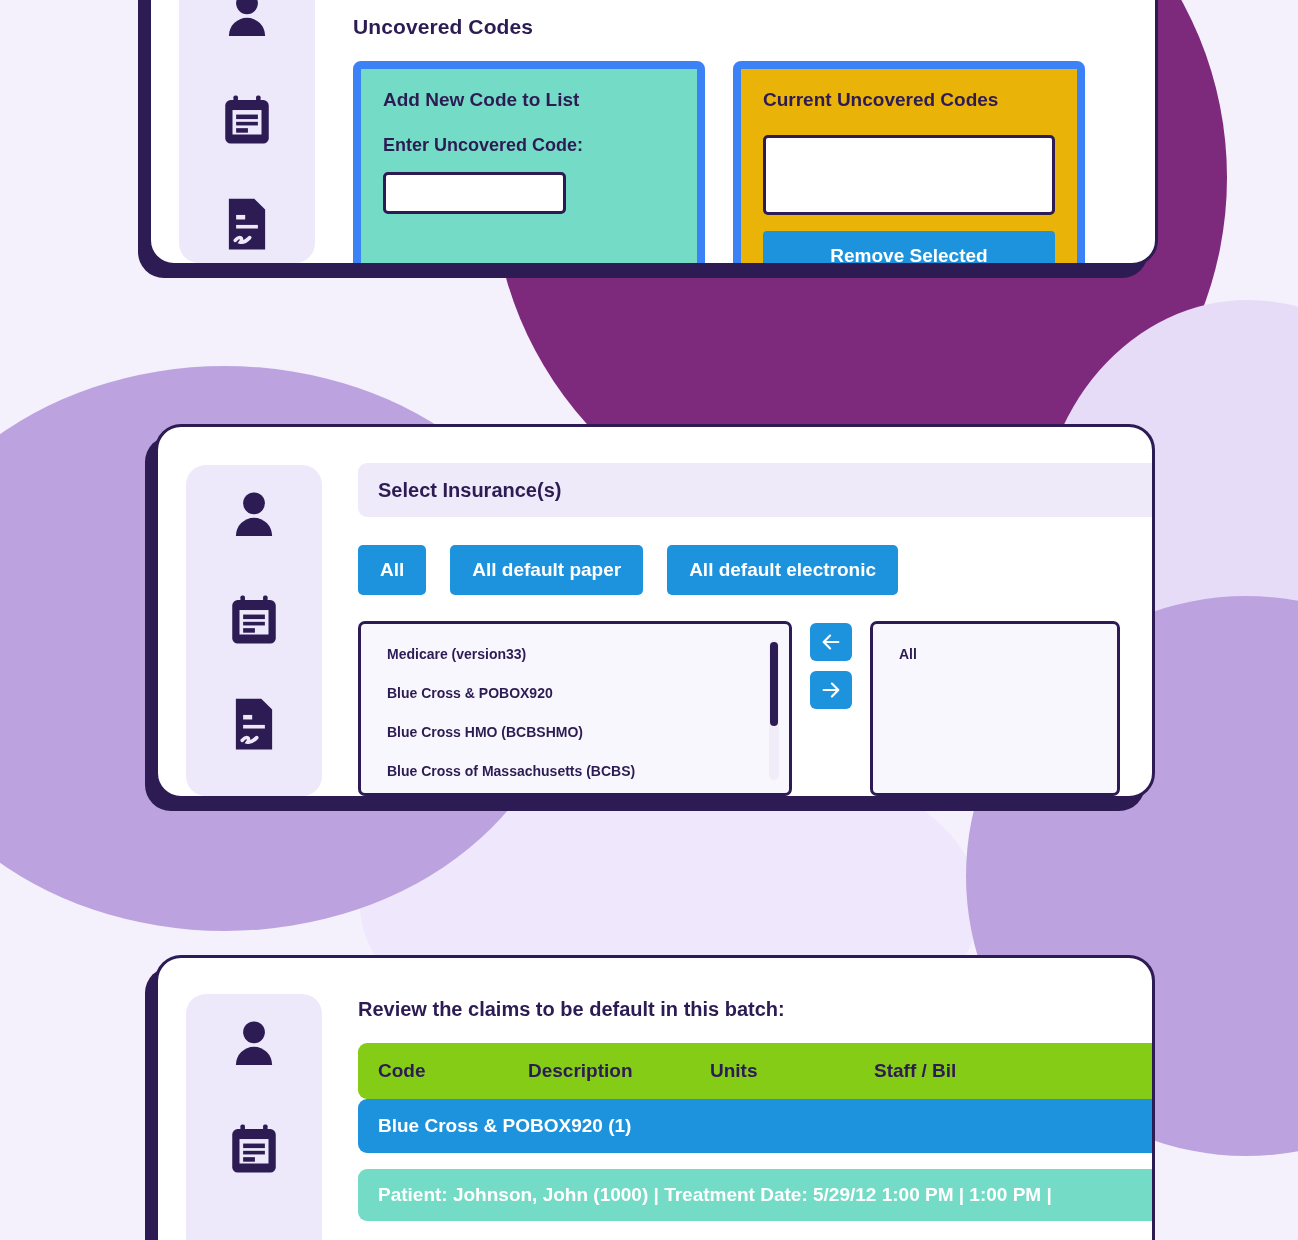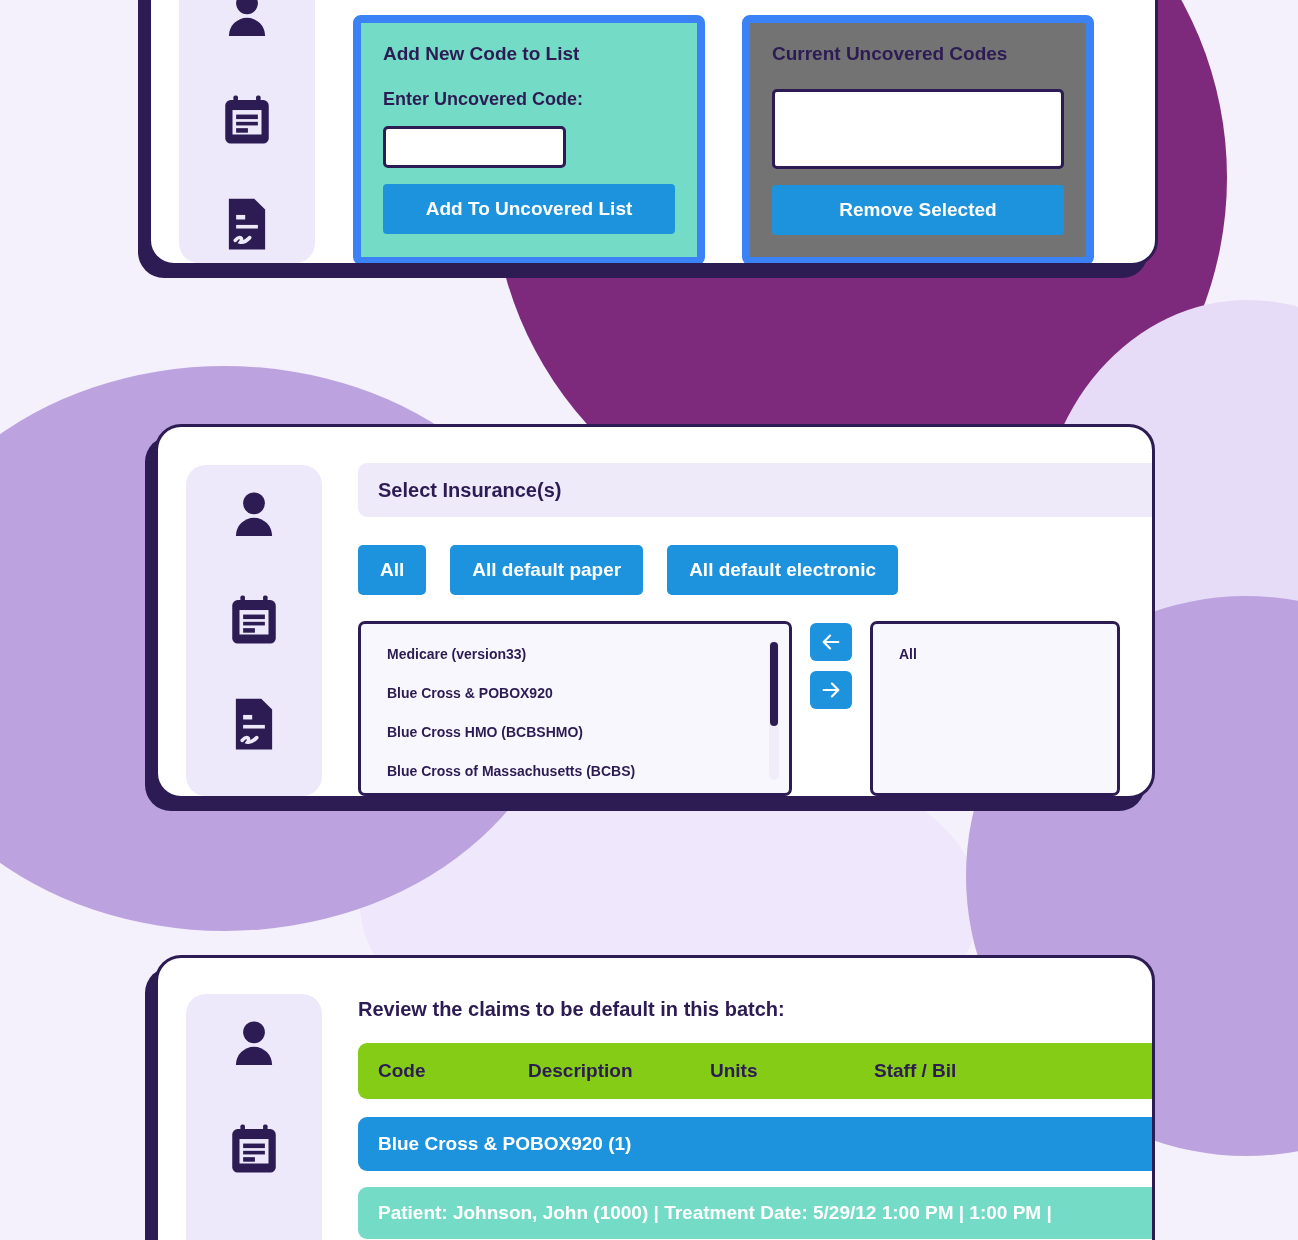--- a/index.html
+++ b/index.html
@@ -88,21 +88,21 @@
   }
 
   .panel-row { display: flex; gap: 28px; }
   .panel {
     border: 8px solid #3b82f6;
     border-radius: 8px;
     padding: 20px 22px 22px 22px;
     width: 352px;
   }
   .panel.teal { background: #74DCC6; }
-  .panel.lilac { background: #737373; margin-left: 9px; }
+  .panel.lilac { background: #eab308; }
   .panel-heading {
     font-size: 19px; font-weight: bold; color: #2D1B53;
     margin-bottom: 24px;
   }
   .field-label { font-size: 18px; font-weight: bold; color: #2D1B53; margin-bottom: 16px; }
   .text-box {
     background: #ffffff;
     border: 3px solid #2D1B53;
     border-radius: 5px;
     height: 42px;
@@ -203,21 +203,21 @@
     height: 56px; align-items: center;
     margin-top: 22px; margin-right: -40px;
     padding-left: 20px;
   }
   .th { font-size: 19px; font-weight: bold; color: #2D1B53; }
   .th.c1 { width: 150px; }
   .th.c2 { width: 182px; }
   .th.c3 { width: 164px; }
   .th.c4 { width: 200px; }
   .group-row {
-    margin-top: 18px; margin-right: -40px;
+    margin-right: -40px;
     background: #1D93DD; color: #fff;
     border-radius: 9px 0 0 9px;
     height: 54px; display: flex; align-items: center;
     padding-left: 20px;
     font-size: 19px; font-weight: bold;
   }
   .claim-row {
     margin-top: 16px; margin-right: -40px;
     background: #74DCC6; color: #ffffff;
     border-radius: 9px 0 0 9px;
@@ -254,27 +254,27 @@
         <rect x="20" y="41" width="13" height="5" fill="currentColor"></rect>
       </svg>
       <svg class="sb-icon" viewBox="0 0 64 64">
         <path d="M12 4h28l12 12v44H12z" fill="currentColor"></path>
         <rect x="20" y="22" width="10" height="5" fill="#EDE9FB"></rect>
         <rect x="20" y="33" width="24" height="4" fill="#EDE9FB"></rect>
         <path d="M19 50c5-6 9-2 6 2 4 1 8-3 10-5" stroke="#EDE9FB" stroke-width="4" fill="none" stroke-linecap="round"></path>
       </svg>
     </div>
     <div class="card-body">
+      <div class="section-title">Uncovered Codes</div>
       <div class="panel-row">
 
         <div class="panel teal">
           <div class="panel-heading">Add New Code to List</div>
           <div class="field-label">Enter Uncovered Code:</div>
           <input class="text-box" type="text" placeholder="" style="">
-          <button class="btn-blue">Add To Uncovered List</button>
         </div>
 
         <div class="panel lilac">
           <div class="panel-heading">Current Uncovered Codes</div>
           <div class="text-box tall"></div>
           <button class="btn-blue">Remove Selected</button>
         </div>
 
       </div>
     </div>

